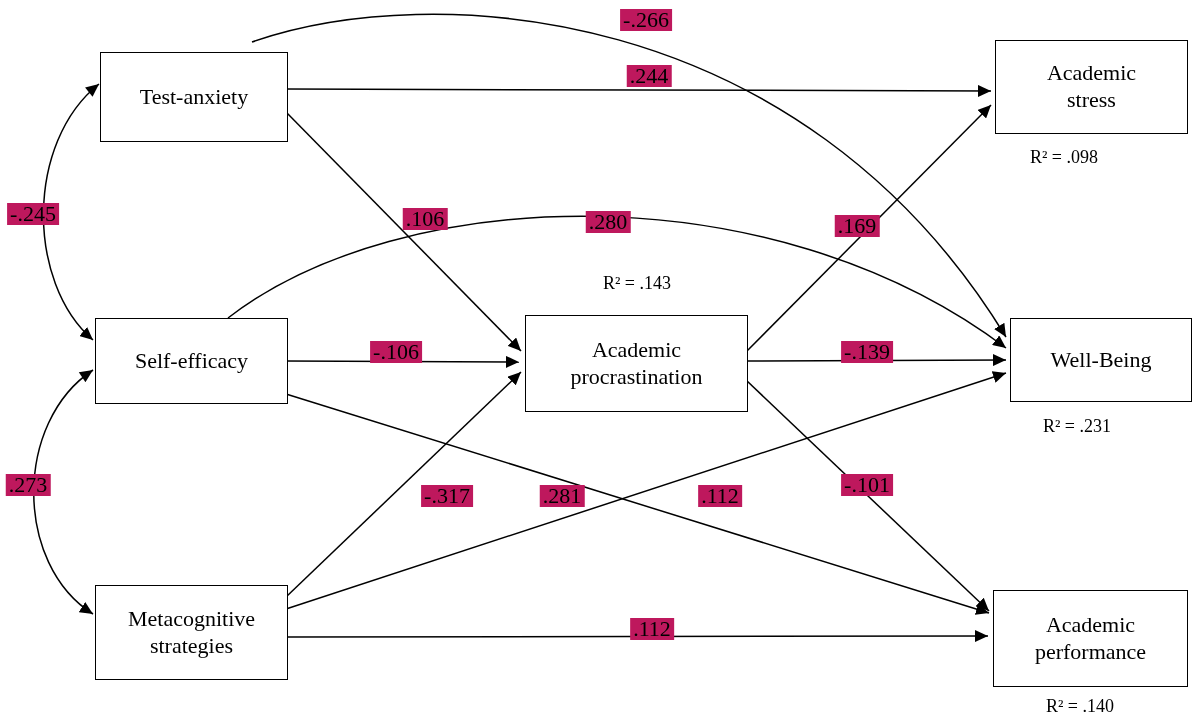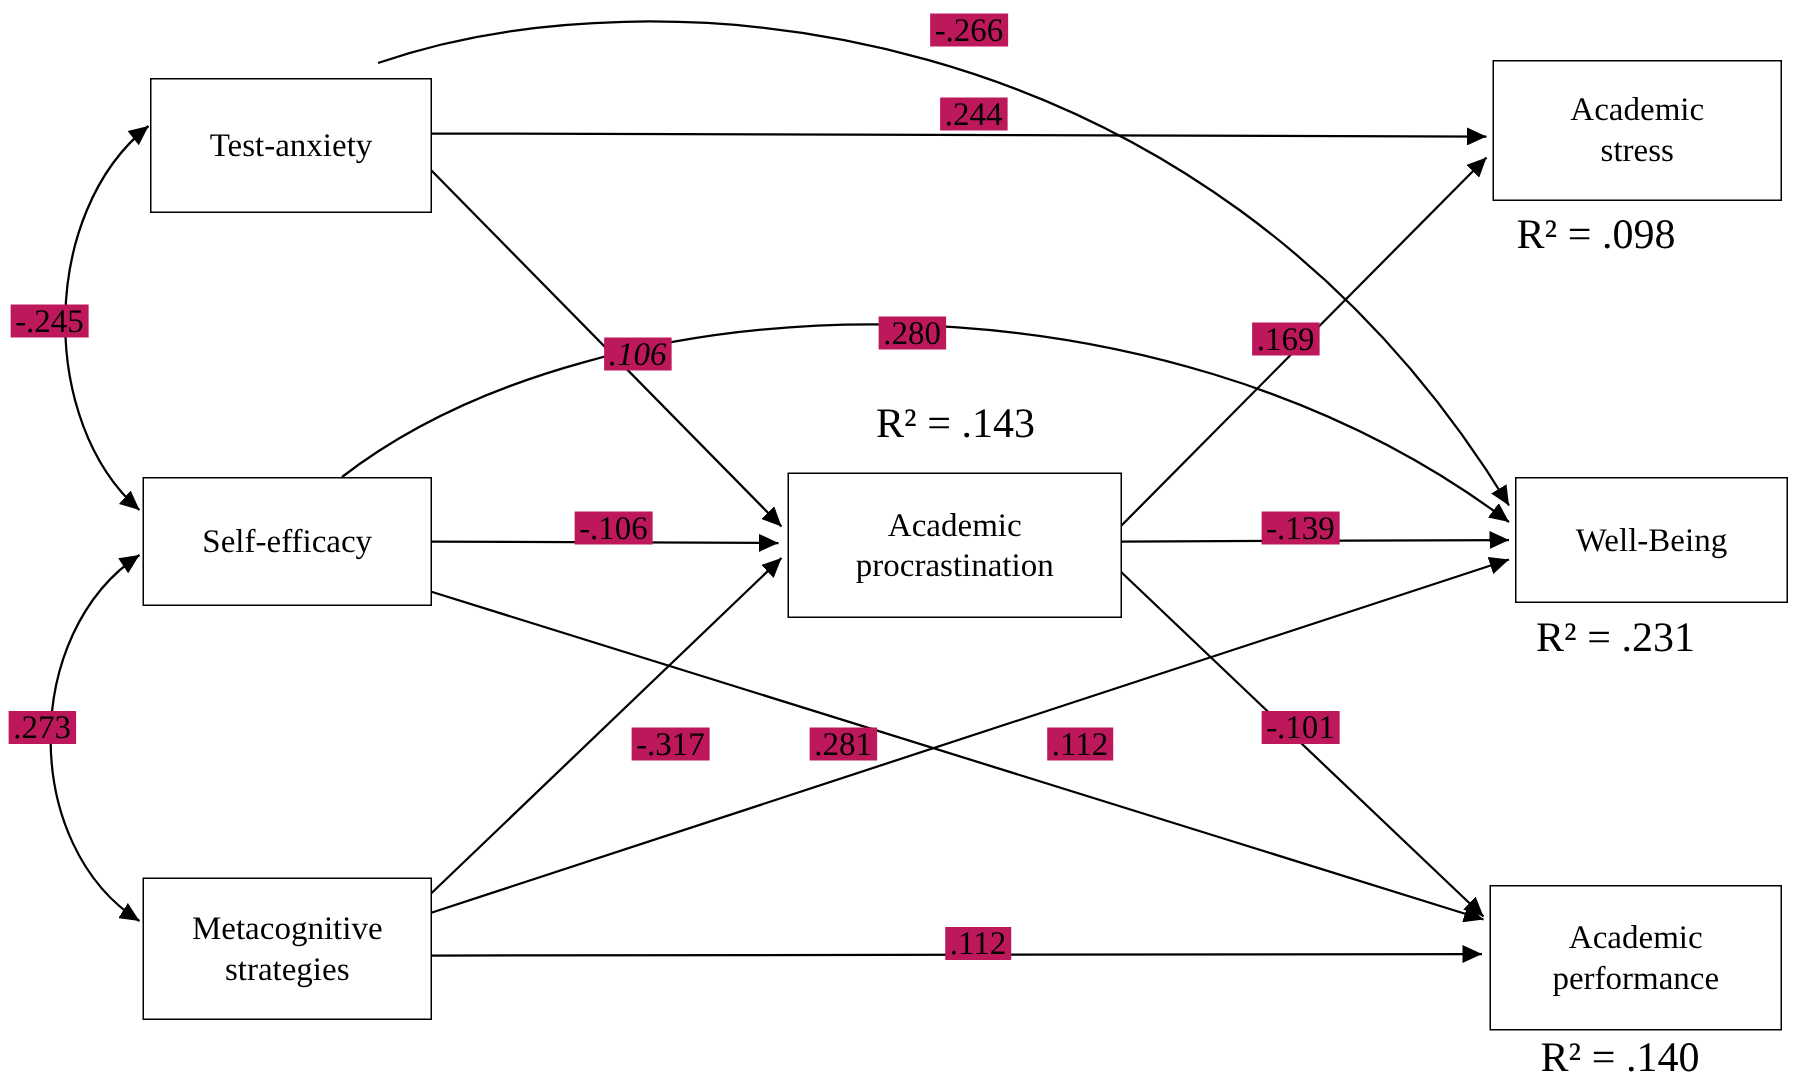--- a/index.html
+++ b/index.html
@@ -30,21 +30,21 @@
     transform: translate(-50%, -50%);
     font-size: 22px;
     line-height: 1.0;
     background: #be185d;
     padding: 0 3px;
     white-space: nowrap;
   }
   .r2 {
     position: absolute;
     transform: translate(-50%, -50%);
-    font-size: 28px;
+    font-size: 18px;
     line-height: 1.0;
     white-space: nowrap;
   }
 </style>
 </head>
 <body>
 
 <div class="canvas">
 
   <svg class="edges" width="1200" height="727" viewBox="0 0 1200 727">
@@ -102,23 +102,23 @@
   </div>
 
   <div class="r2" style="left:637px;  top:283px;">R² = .143</div>
   <div class="r2" style="left:1064px; top:157px;">R² = .098</div>
   <div class="r2" style="left:1077px; top:426px;">R² = .231</div>
   <div class="r2" style="left:1080px; top:706px;">R² = .140</div>
 
   <div class="coef" style="left:646px; top:20px;">-.266</div>
   <div class="coef" style="left:649px; top:76px;">.244</div>
   <div class="coef" style="left:608px; top:180px;margin-top:42px;">.280</div>
-  <div class="coef" style="left:425px; top:236px;font-style:italic;">.106</div>
+  <div class="coef" style="left:425px; top:219px;">.106</div>
   <div class="coef" style="left:857px; top:226px;">.169</div>
-  <div class="coef" style="left:409px; top:352px;text-align:right;">-.106</div>
+  <div class="coef" style="left:396px; top:352px;text-align:right;">-.106</div>
   <div class="coef" style="left:867px; top:352px;">-.139</div>
   <div class="coef" style="left:447px; top:496px;">-.317</div>
   <div class="coef" style="left:562px; top:496px;">.281</div>
   <div class="coef" style="left:720px; top:496px;">.112</div>
   <div class="coef" style="left:867px; top:485px;">-.101</div>
   <div class="coef" style="left:652px; top:629px;">.112</div>
   <div class="coef" style="left:33px;  top:214px;">-.245</div>
   <div class="coef" style="left:28px;  top:485px;">.273</div>
 
 </div>

